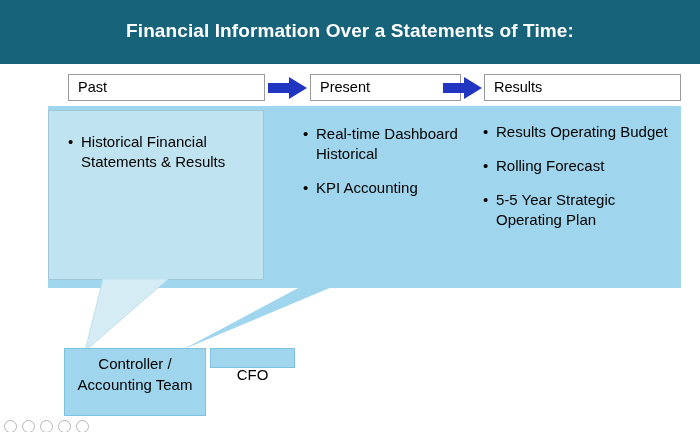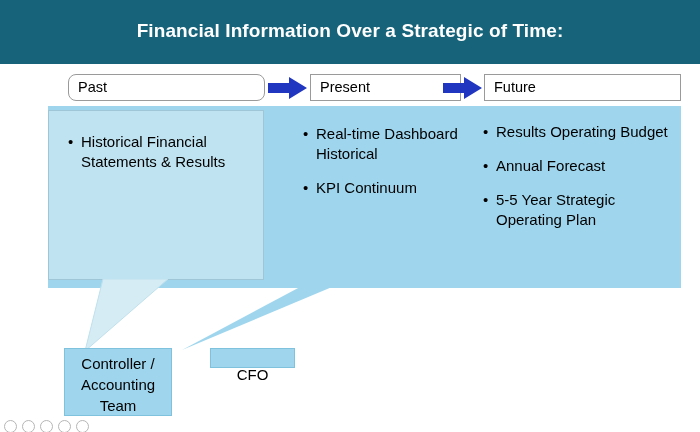--- a/index.html
+++ b/index.html
@@ -48,21 +48,21 @@
     border: 1px solid #9a9a9a;
     box-sizing: border-box;
   }
   .hdr-label {
     position: absolute;
     left: 9px;
     top: 4px;
     font-size: 14.5px;
     color: #000000;
   }
-  #hdr-past   { left: 68px;  top: 74px; width: 197px; border-radius: 8px; }
+  #hdr-past   { left: 68px;  top: 74px; width: 197px; }
   #hdr-present{ left: 310px; top: 74px; width: 151px; }
   #hdr-future { left: 484px; top: 74px; width: 197px; }
 
   
   .arrow {
     position: absolute;
     top: 76px;
     width: 40px;
     height: 24px;
   }
@@ -136,21 +136,21 @@
     border: 1px solid #7fc2dd;
     box-sizing: border-box;
     text-align: center;
     font-size: 15px;
     line-height: 21px;
     color: #000000;
   }
   #box-controller {
     left: 64px;
     top: 348px;
-    width: 108px;
+    width: 142px;
     height: 68px;
     padding-top: 4px;
   }
   #box-cfo {
     left: 210px;
     top: 348px;
     width: 85px;
     height: 20px;
     padding-top: 15px;
   }
@@ -177,31 +177,31 @@
   #tb-3 { left: 40px; }
   #tb-4 { left: 58px; }
   #tb-5 { left: 76px; }
 </style>
 </head>
 <body>
 
 <div id="slide">
 
   <div id="title-bar">
-    <div id="title-text">Financial Information Over a Strategic of Time:</div>
+    <div id="title-text">Financial Information Over a Statements of Time:</div>
   </div>
 
   <div id="hdr-past" class="hdr-box">
     <span class="hdr-label">Past</span>
   </div>
   <div id="hdr-present" class="hdr-box">
     <span class="hdr-label">Present</span>
   </div>
   <div id="hdr-future" class="hdr-box">
-    <span class="hdr-label">Future</span>
+    <span class="hdr-label">Results</span>
   </div>
 
   <svg id="arrow-1" class="arrow" viewBox="0 0 40 24">
     <polygon points="0,7 21,7 21,1 39,12 21,23 21,17 0,17" fill="#2036c0"></polygon>
   </svg>
   <svg id="arrow-2" class="arrow" viewBox="0 0 40 24">
     <polygon points="0,7 21,7 21,1 39,12 21,23 21,17 0,17" fill="#2036c0"></polygon>
   </svg>
 
   <div id="band"></div>
@@ -221,32 +221,32 @@
     </div>
   </div>
 
   <div id="col-present" class="col">
     <div class="bullet-row">
       <span class="bullet-dot">•</span>
       <span class="bullet-text">Real-time Dashboard Historical</span>
     </div>
     <div class="bullet-row">
       <span class="bullet-dot">•</span>
-      <span class="bullet-text">KPI Continuum</span>
+      <span class="bullet-text">KPI Accounting</span>
     </div>
   </div>
 
   <div id="col-future" class="col">
     <div class="bullet-row">
       <span class="bullet-dot">•</span>
       <span class="bullet-text">Results Operating Budget</span>
     </div>
     <div class="bullet-row">
       <span class="bullet-dot">•</span>
-      <span class="bullet-text">Annual Forecast</span>
+      <span class="bullet-text">Rolling Forecast</span>
     </div>
     <div class="bullet-row">
       <span class="bullet-dot">•</span>
       <span class="bullet-text">5-5 Year Strategic Operating Plan</span>
     </div>
   </div>
 
   <div id="box-controller" class="bottom-box">Controller / Accounting Team</div>
   <div id="box-cfo" class="bottom-box">CFO</div>
 

